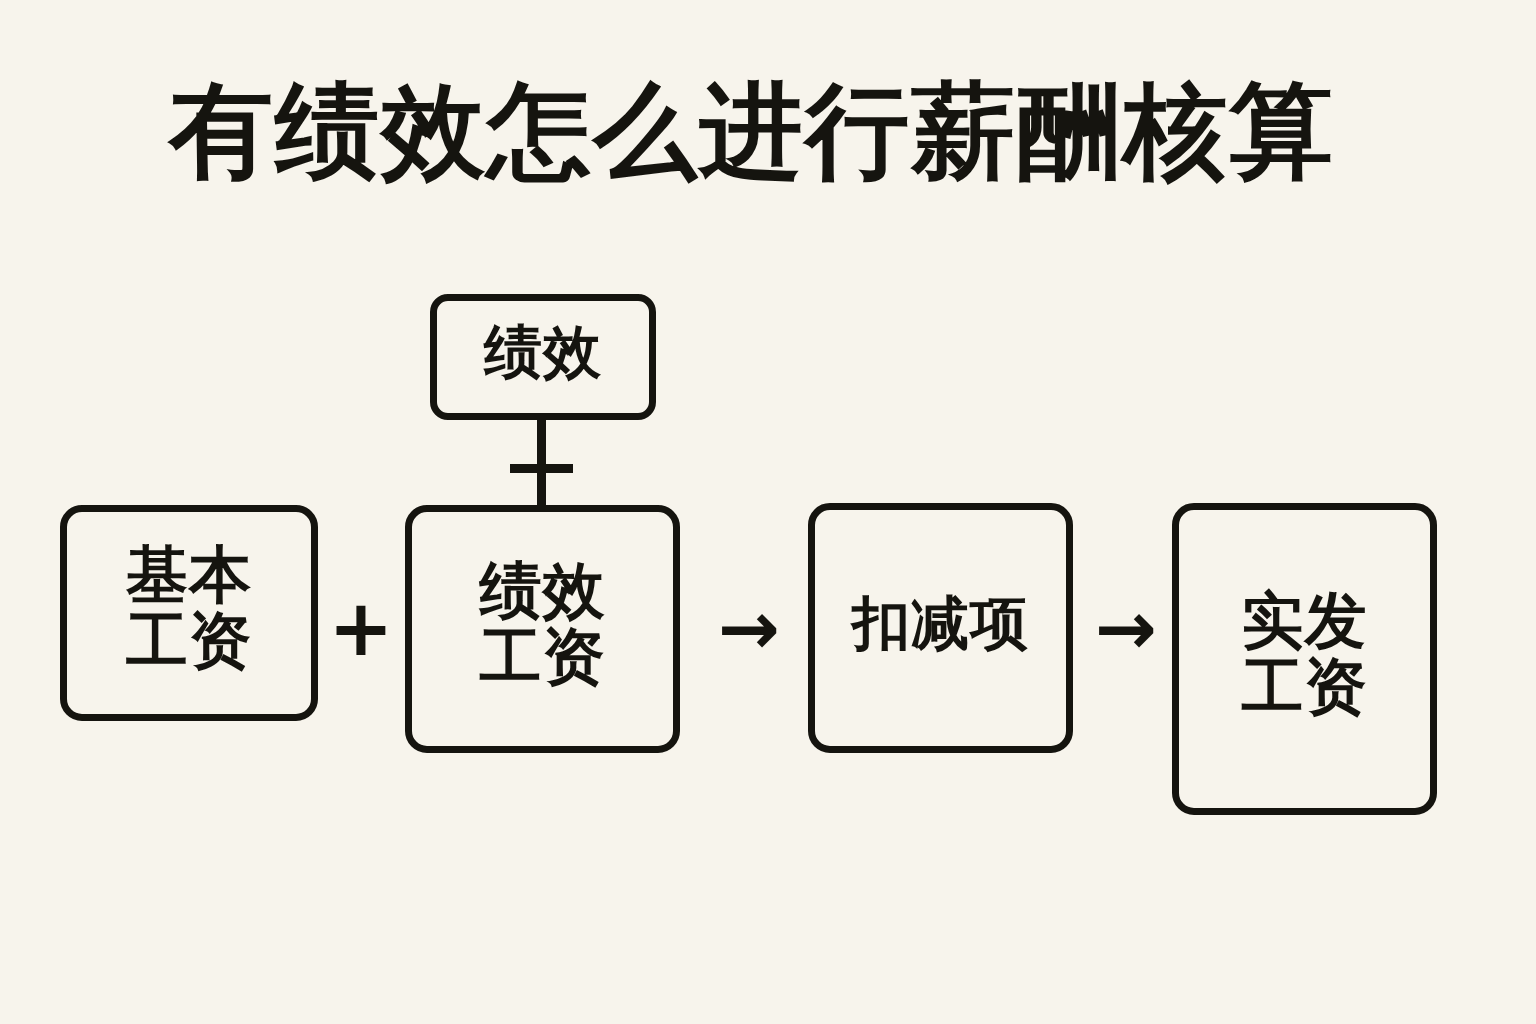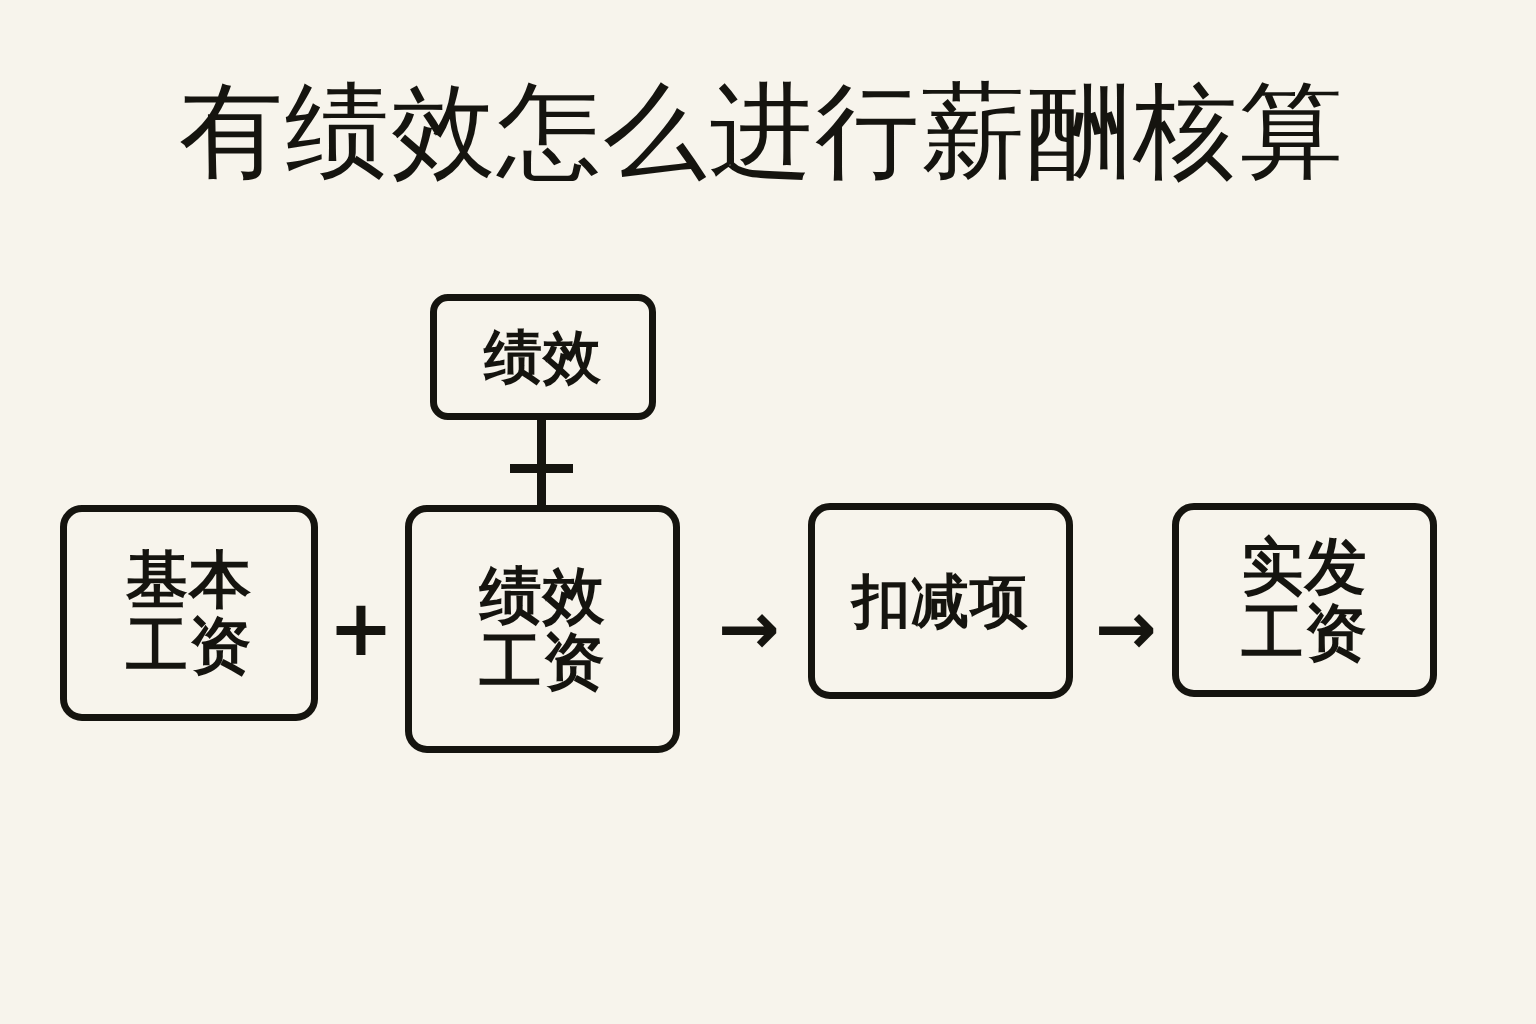--- a/index.html
+++ b/index.html
@@ -18,69 +18,69 @@
   #canvas {
     position: relative;
     width: 1536px;
     height: 1024px;
     background: #f7f4ec;
   }
 
   
   .title {
     position: absolute;
-    left: 12px;
+    left: 2px;
     top: 72px;
     width: 1500px;
     text-align: center;
     font-size: 104px;
     line-height: 118px;
-    font-weight: 400;
+    font-weight: 700;
     color: #15140f;
     letter-spacing: 2px;
     white-space: nowrap;
     font-family: "DejaVu Sans", "Liberation Sans", sans-serif;
   }
 
   
   .node {
     position: absolute;
     box-sizing: border-box;
     border: 7px solid #15140f;
     border-radius: 22px;
     background: #f7f4ec;
     display: flex;
     align-items: center;
     justify-content: center;
     color: #15140f;
     font-weight: 700;
     text-align: center;
-    font-family: Liberation Sans, sans-serif;
+    font-family: Liberation Mono, monospace;
   }
   .node .label {
     display: block;
     line-height: 1.06;
     letter-spacing: 1px;
   }
 
   
   #node-perf {
     left: 430px;
     top: 294px;
     width: 226px;
     height: 126px;
     border-radius: 18px;
     font-size: 58px;
   }
 
   
   #node-base   { left: 60px;   top: 505px; width: 258px; height: 216px; font-size: 62px; }
   #node-perfpay{ left: 405px;  top: 505px; width: 275px; height: 248px; font-size: 62px; }
-  #node-deduct { left: 808px;  top: 503px; width: 265px; height: 196px; font-size: 58px; }
-  #node-actual { left: 1172px; top: 503px; width: 265px; height: 194px; font-size: 62px; }
+  #node-deduct { left: 808px;  top: 503px; width: 265px; height: 250px; font-size: 58px; }
+  #node-actual { left: 1172px; top: 503px; width: 265px; height: 312px; font-size: 62px; }
 
   
   .connector-v {
     position: absolute;
     left: 537px;
     top: 418px;
     width: 9px;
     height: 92px;
     background: #15140f;
   }

